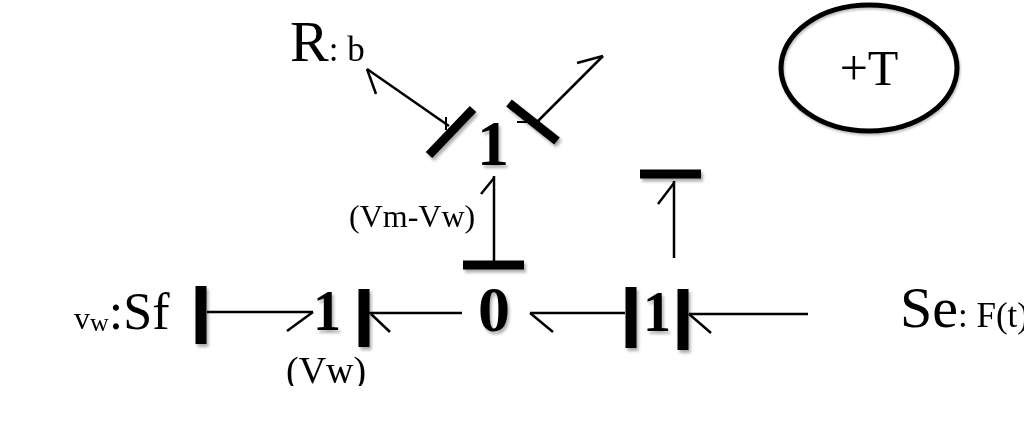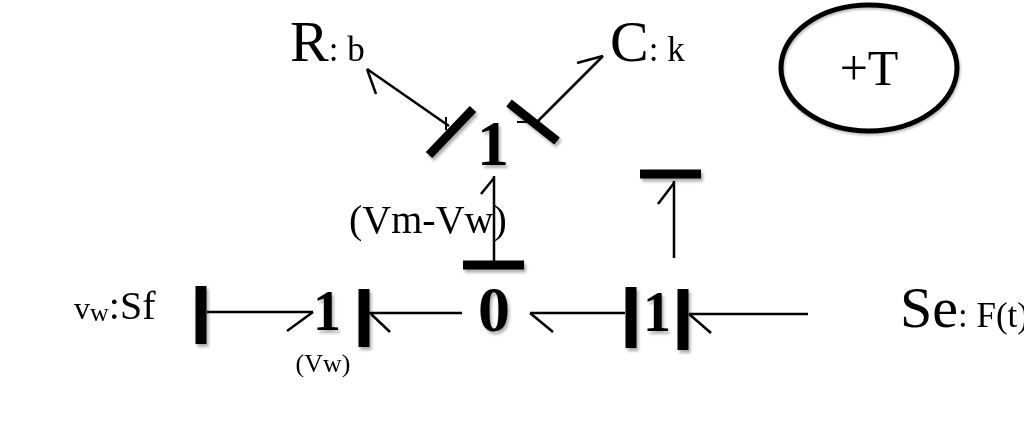--- a/index.html
+++ b/index.html
@@ -19,33 +19,33 @@
     line-height: 1;
     white-space: nowrap;
     color: var(--ink);
   }
   .lbl-main   { font-size: 58px; }
   .lbl-detail { font-size: 35px; }
   .lbl-main-i   { font-size: 48px; }
   .lbl-detail-i { font-size: 33px; }
   .src-var   { font-size: 32px; }
   .src-sub   { font-size: 26px; vertical-align: -2px; }
-  .src-name  { font-size: 40px; }
+  .src-name  { font-size: 52px; }
   .junction {
     position: absolute;
     line-height: 1;
     font-weight: bold;
     text-align: center;
     text-shadow: 2px 3px 3px rgba(0,0,0,0.30);
   }
   .j-big   { font-size: 64px; }
   .j-small { font-size: 56px; }
   .flow-lbl { position: absolute; line-height: 1; text-align: center; }
-  .fl-38 { font-size: 26px; text-align: center; }
-  .fl-32 { font-size: 40px; }
+  .fl-38 { font-size: 38px; text-align: center; }
+  .fl-32 { font-size: 32px; }
   .ellipse-lbl {
     position: absolute;
     line-height: 1;
     font-size: 50px;
     text-align: center;
   }
   .thin  { stroke: var(--ink); stroke-width: 2.5; fill: none; }
   .tick  { stroke: var(--ink); stroke-width: 2;   fill: none; }
   .thick { stroke: var(--ink); fill: none; }
   .shadowed { filter: drop-shadow(2px 3px 1.5px rgba(0,0,0,0.32)); }
@@ -99,23 +99,20 @@
       <line class="thick" stroke-width="11" x1="683" y1="289" x2="683" y2="350"></line>
     </g>
 
     <ellipse class="oval" cx="869" cy="68" rx="88" ry="63"></ellipse>
   </svg>
 
   <div class="lbl" style="left:290px; top:13px;">
     <span class="lbl-main">R</span><span class="lbl-detail">: b</span>
   </div>
 
-  <div class="lbl" style="left:610px; top:13px;">
-    <span class="lbl-main">C</span><span class="lbl-detail">: k</span>
-  </div>
 
 
   <div class="lbl" style="left:852px; top:279px;margin-left:48px;">
     <span class="lbl-main">Se</span><span class="lbl-detail">: F(t)</span>
   </div>
 
   <div class="lbl" style="left:74px; top:286px;">
     <span class="src-var">v</span><span class="src-sub">w</span><span class="src-name">:Sf</span>
   </div>
 

